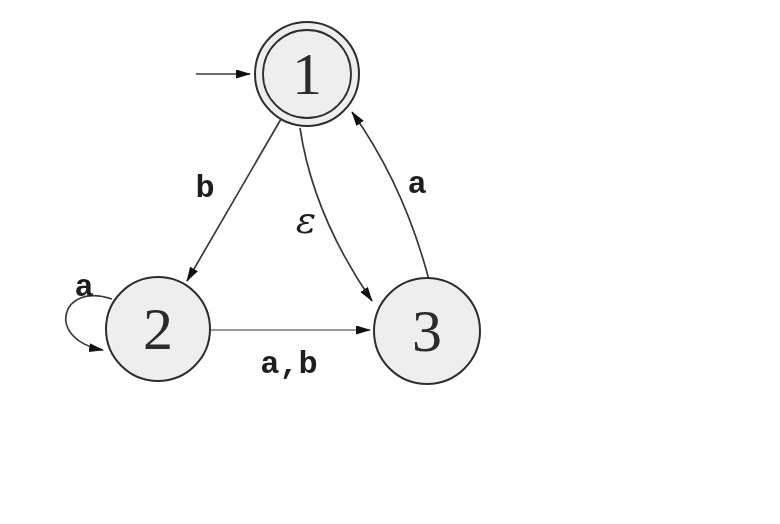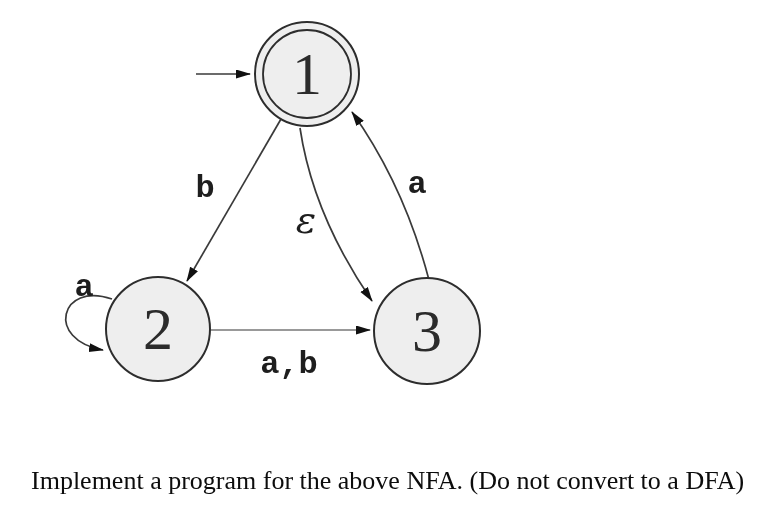--- a/index.html
+++ b/index.html
@@ -111,15 +111,14 @@
       <circle class="state-circle" cx="158" cy="329" r="52"></circle>
       <text class="state-label" x="158" y="349">2</text>
     </g>
 
     <g>
       <circle class="state-circle" cx="427" cy="331" r="53"></circle>
       <text class="state-label" x="427" y="351">3</text>
     </g>
   </svg>
 
-  <div class="caption">Implement a program for the above NFA. (Do not convert to a DFA)</div>
 
 </div>
 
 </body></html>

